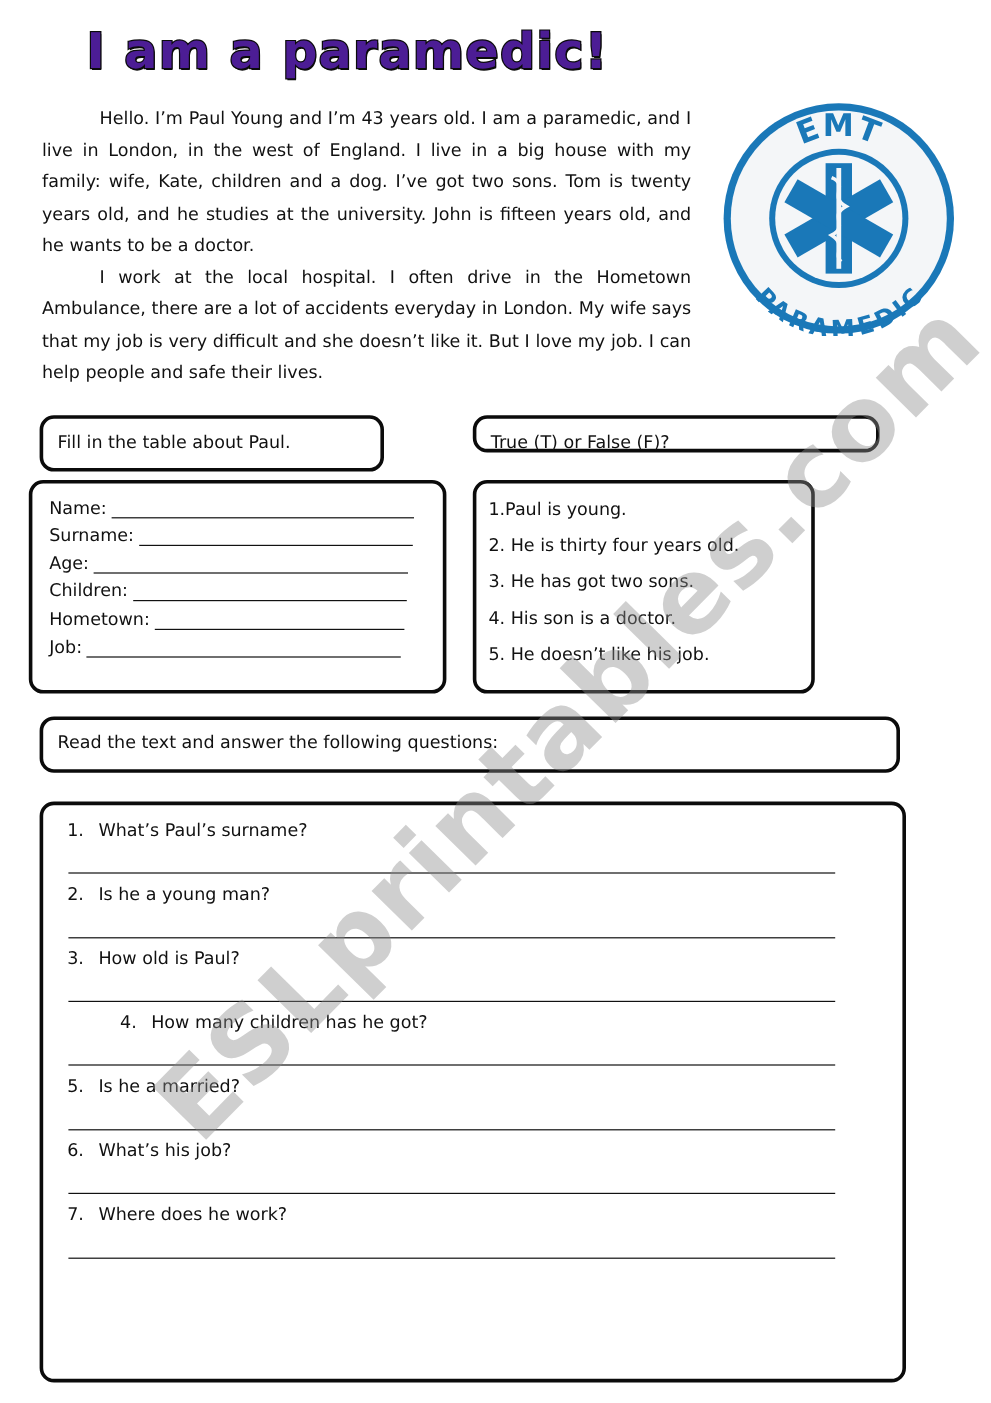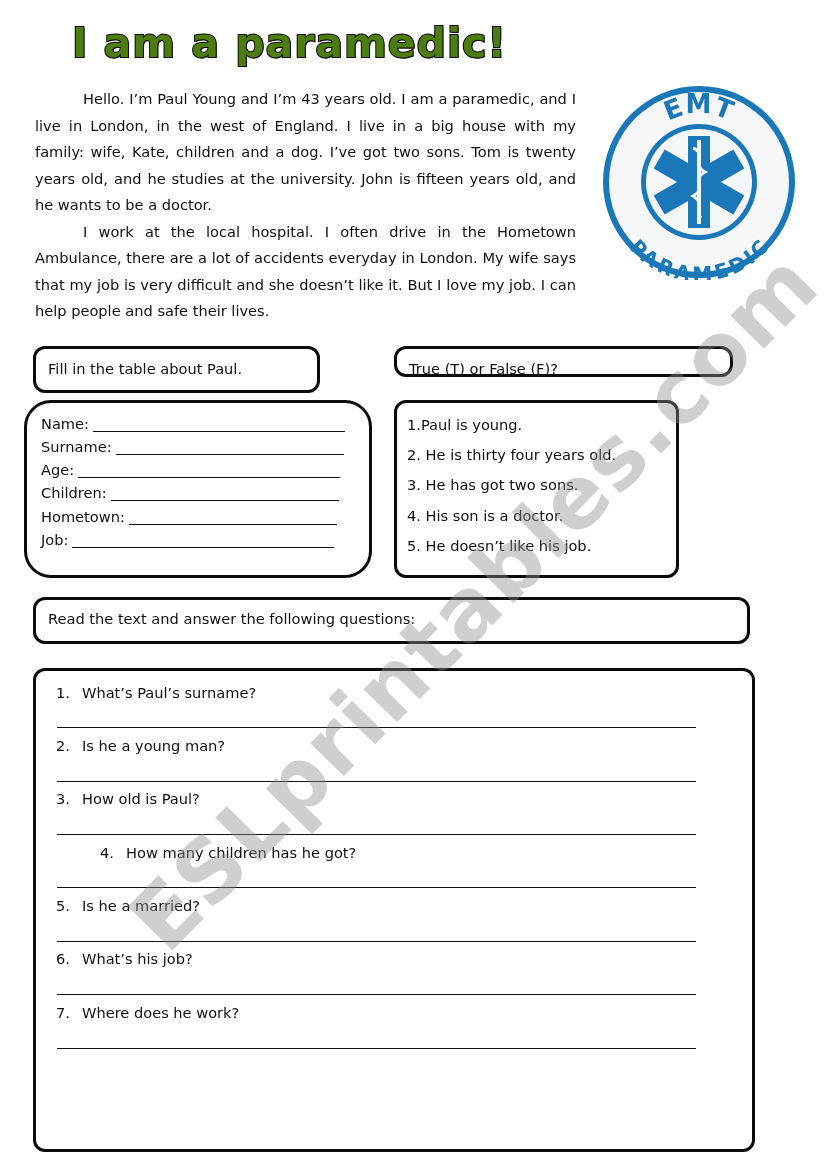--- a/index.html
+++ b/index.html
@@ -4,21 +4,21 @@
   <style>
     html, body { margin: 0; padding: 0; background: #ffffff; }
     body {
       width: 826px; height: 1169px; position: relative; overflow: hidden;
       font-family: "DejaVu Sans", sans-serif; color: #111;
     }
     .title {
       position: absolute; left: 72px; top: 14px; margin: 0;
       font-family: "DejaVu Sans", sans-serif; font-weight: bold;
       font-size: 41px; letter-spacing: 1px; line-height: 58px;
-      color: #4d7c0f;
+      color: #4c1d95;
       -webkit-text-stroke: 2px #0b0b0b;
       paint-order: stroke fill;
       text-shadow: 1px 1px 0 #0b0b0b;
       white-space: nowrap;
     }
     .reading {
       position: absolute; left: 35px; top: 86px; width: 541px;
       font-size: 14.6px; line-height: 26.5px; text-align: justify; margin: 0;
     }
     .reading p { margin: 0; text-indent: 48px; }
@@ -77,21 +77,21 @@
     <textPath href="#arcTop" startOffset="50%" text-anchor="middle">EMT</textPath>
   </text>
   <text font-family="DejaVu Sans, sans-serif" font-weight="bold" font-size="20" fill="#1a78b8" letter-spacing="0.5">
     <textPath href="#arcBot" startOffset="50%" text-anchor="middle" dominant-baseline="hanging">PARAMEDIC</textPath>
   </text>
 </svg>
 
 <div class="box" style="left:33px; top:346px; width:287px; height:47px;">
   <span class="box-label" style="left:12px; top:11px;">Fill in the table about Paul.</span>
 </div>
-<div class="box" style="left:24px; top:400px; width:348px; height:178px;border-radius:27px;">
+<div class="box" style="left:24px; top:400px; width:348px; height:178px;">
   <div class="field-row" style="top:12px;">
     <span>Name:</span>
     <span class="blank" style="width:252px;"></span>
   </div>
   <div class="field-row" style="top:35px;">
     <span>Surname:</span>
     <span class="blank" style="width:228px;"></span>
   </div>
   <div class="field-row" style="top:58px;">
     <span>Age:</span>

